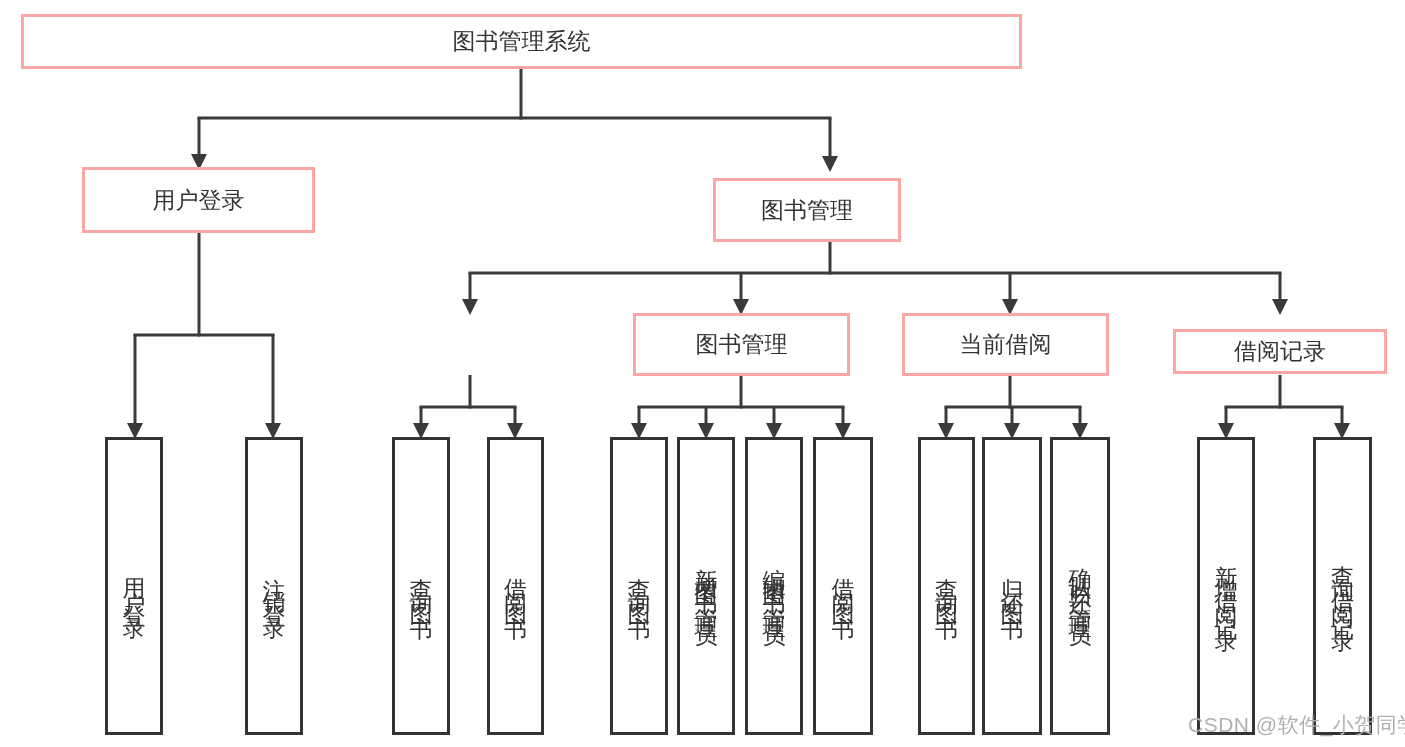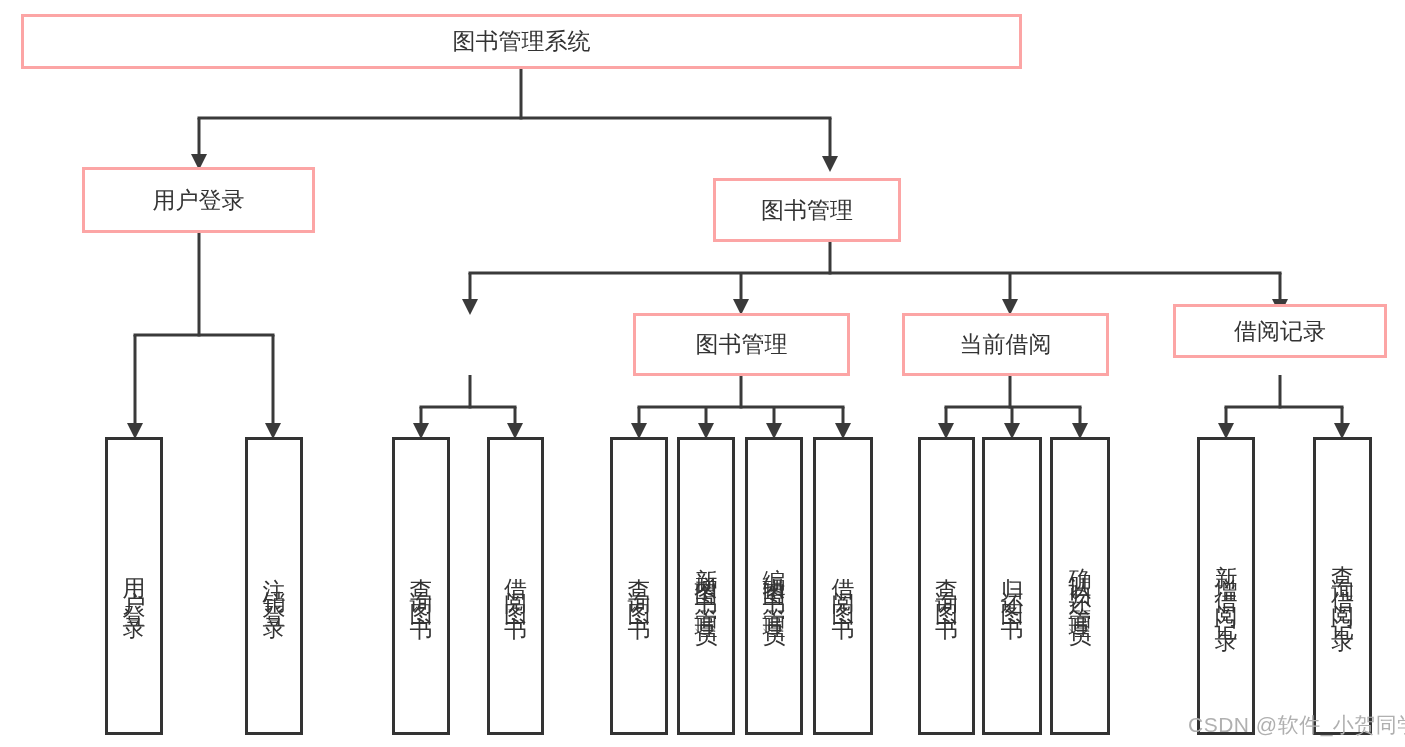--- a/index.html
+++ b/index.html
@@ -109,21 +109,21 @@
   <div class="hbox" style="left:713px;top:178px;width:188px;height:64px">
     <span>图书管理</span>
   </div>
 
   <div class="hbox" style="left:633px;top:313px;width:217px;height:63px">
     <span>图书管理</span>
   </div>
   <div class="hbox" style="left:902px;top:313px;width:207px;height:63px">
     <span>当前借阅</span>
   </div>
-  <div class="hbox" style="left:1173px;top:304px;width:214px;height:54px">
+  <div class="hbox" style="left:1173px;top:329px;width:214px;height:45px">
     <span>借阅记录</span>
   </div>
 
   <div class="leaf" style="left:105px">
     <span>用户登录</span>
   </div>
   <div class="leaf" style="left:245px">
     <span>注销登录</span>
   </div>
   <div class="leaf" style="left:392px">

